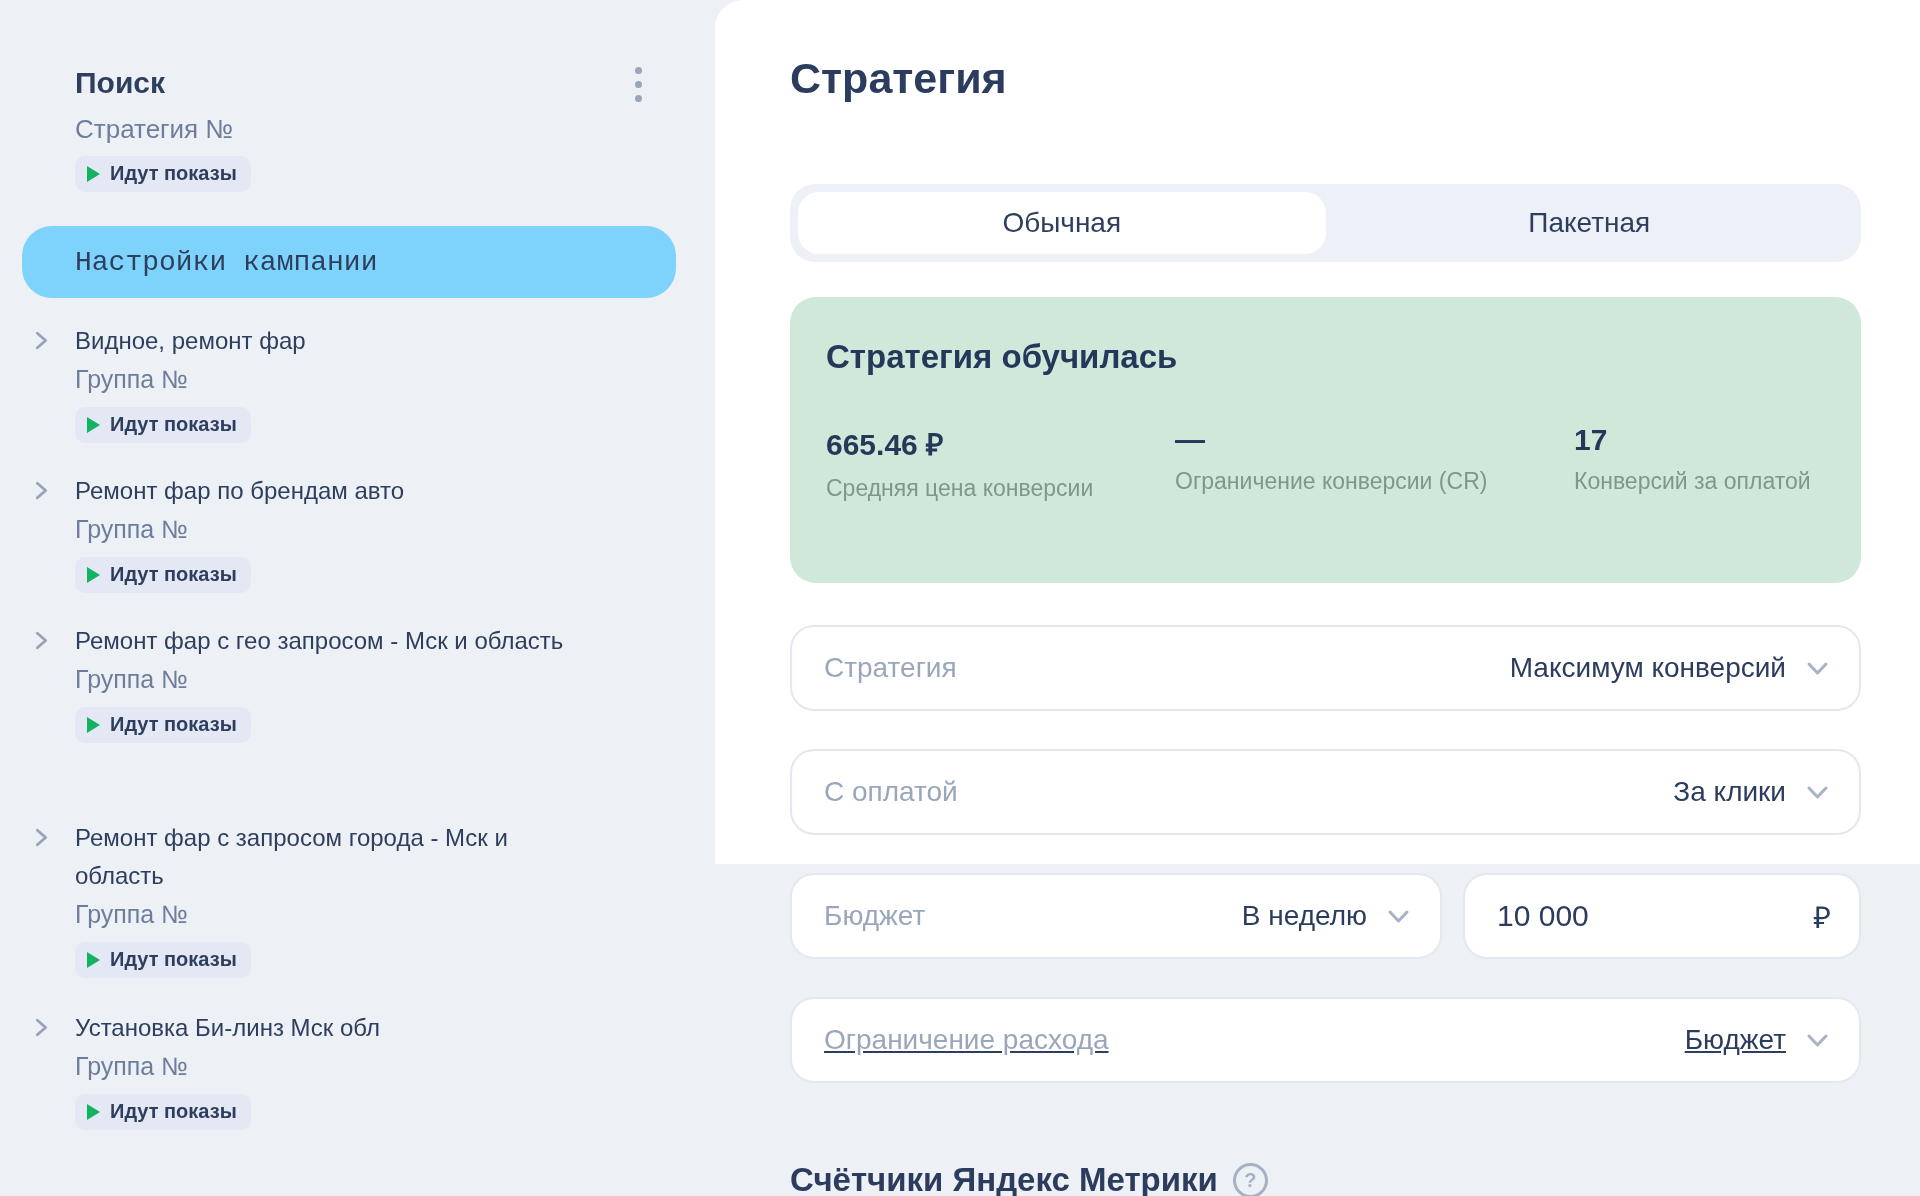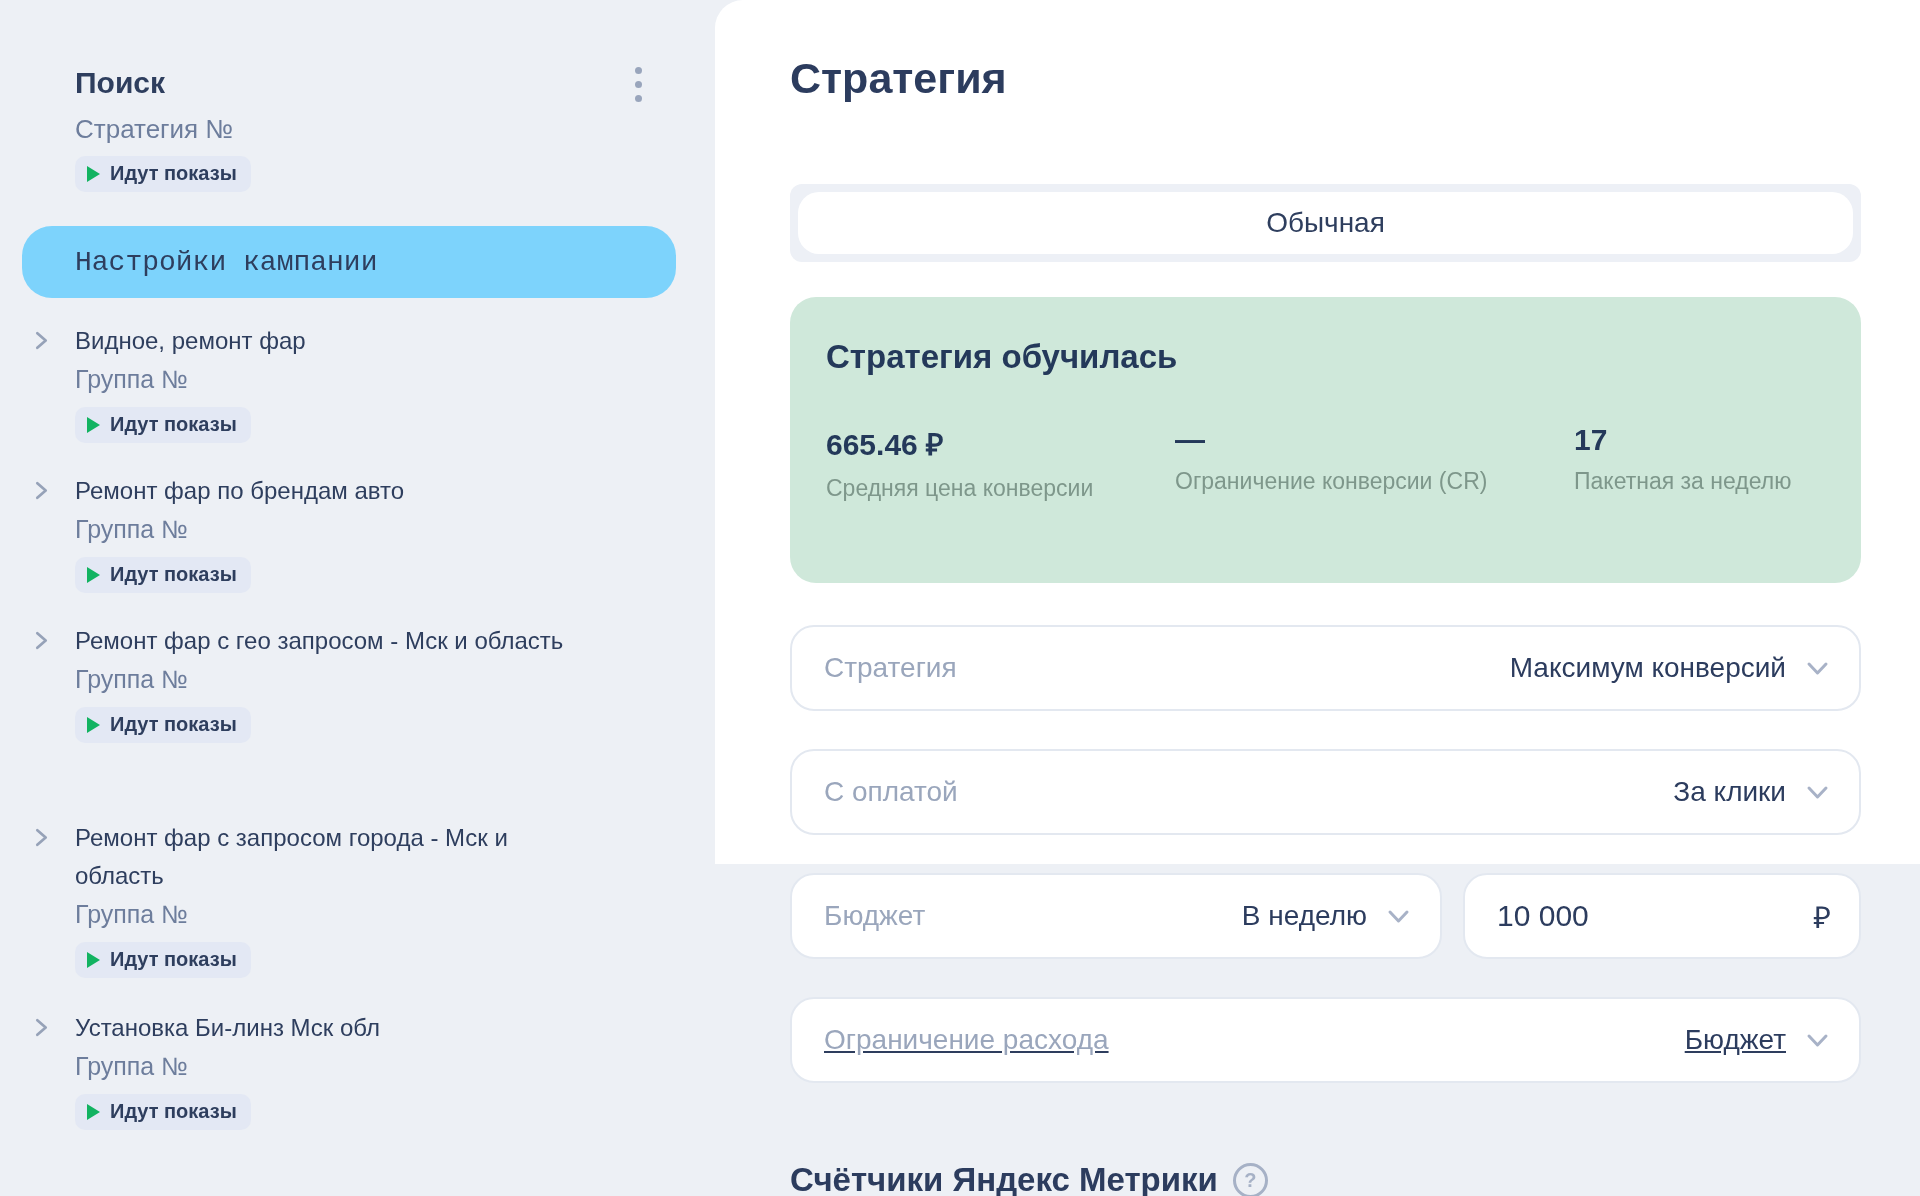--- a/index.html
+++ b/index.html
@@ -38,21 +38,21 @@
   .group-sub   { margin-top:5px; font-size:25px; color:#6d7d9c; }
   .group-badge { margin-top:13px; }
 
   
   .main { position:absolute; left:715px; top:0; width:1205px; height:864px;
           background:#ffffff; border-top-left-radius:28px; }
 
   .page-title { position:absolute; left:75px; top:54px; font-size:43px; font-weight:bold; color:#2c3c5e; }
 
   .tabs { position:absolute; left:75px; top:184px; width:1071px; height:78px;
-          background:#edf0f6; border-radius:12px; display:flex; padding:8px; box-sizing:border-box; }
+          background:#edf0f6; border-radius:25px; display:flex; padding:8px; box-sizing:border-box; }
   .tab  { flex:1; display:flex; align-items:center; justify-content:center;
           font-size:28px; color:#2e3e5e; border-radius:21px; cursor:pointer; }
   .tab.selected { background:#ffffff; }
 
   .status-card { position:absolute; left:75px; top:297px; width:1071px; height:286px;
                  background:#cfe8da; border-radius:26px; box-sizing:border-box;
                  padding:40px 36px 0 36px; }
   .sc-title { font-size:33px; font-weight:bold; color:#24395a; line-height:40px; }
   .sc-sub   { margin-top:19px; font-size:27px; color:#31455f; line-height:34px; }
   .sc-stats { margin-top:46px; display:grid; grid-template-columns:349px 399px 1fr; }
@@ -188,36 +188,37 @@
     </div>
 
   </div>
 
   <div class="main">
 
     <div class="page-title">Стратегия</div>
 
     <div class="tabs">
       <div class="tab selected">Обычная</div>
+      <div class="tab">Пакетная</div>
     </div>
 
     <div class="status-card">
       <div class="sc-title">Стратегия обучилась</div>
       <div class="sc-stats">
         <div>
           <div class="stat-value">665.46 ₽</div>
           <div class="stat-label">Средняя цена конверсии</div>
         </div>
         <div>
           <div class="stat-value">—</div>
           <div class="stat-label">Ограничение конверсии (CR)</div>
         </div>
         <div>
           <div class="stat-value">17</div>
-          <div class="stat-label">Пакетная за неделю</div>
+          <div class="stat-label">Конверсий за оплатой</div>
         </div>
       </div>
     </div>
 
     <div class="field f-strategy">
       <span class="field-label">Стратегия</span>
       <span class="field-value">Максимум конверсий</span>
       <span class="chev">
         <svg width="27" height="27" viewBox="0 0 27 27">
             <polyline points="5,9 13.5,18 22,9" fill="none" stroke="#a8b2c7" stroke-width="3" stroke-linecap="round" stroke-linejoin="round"></polyline>

